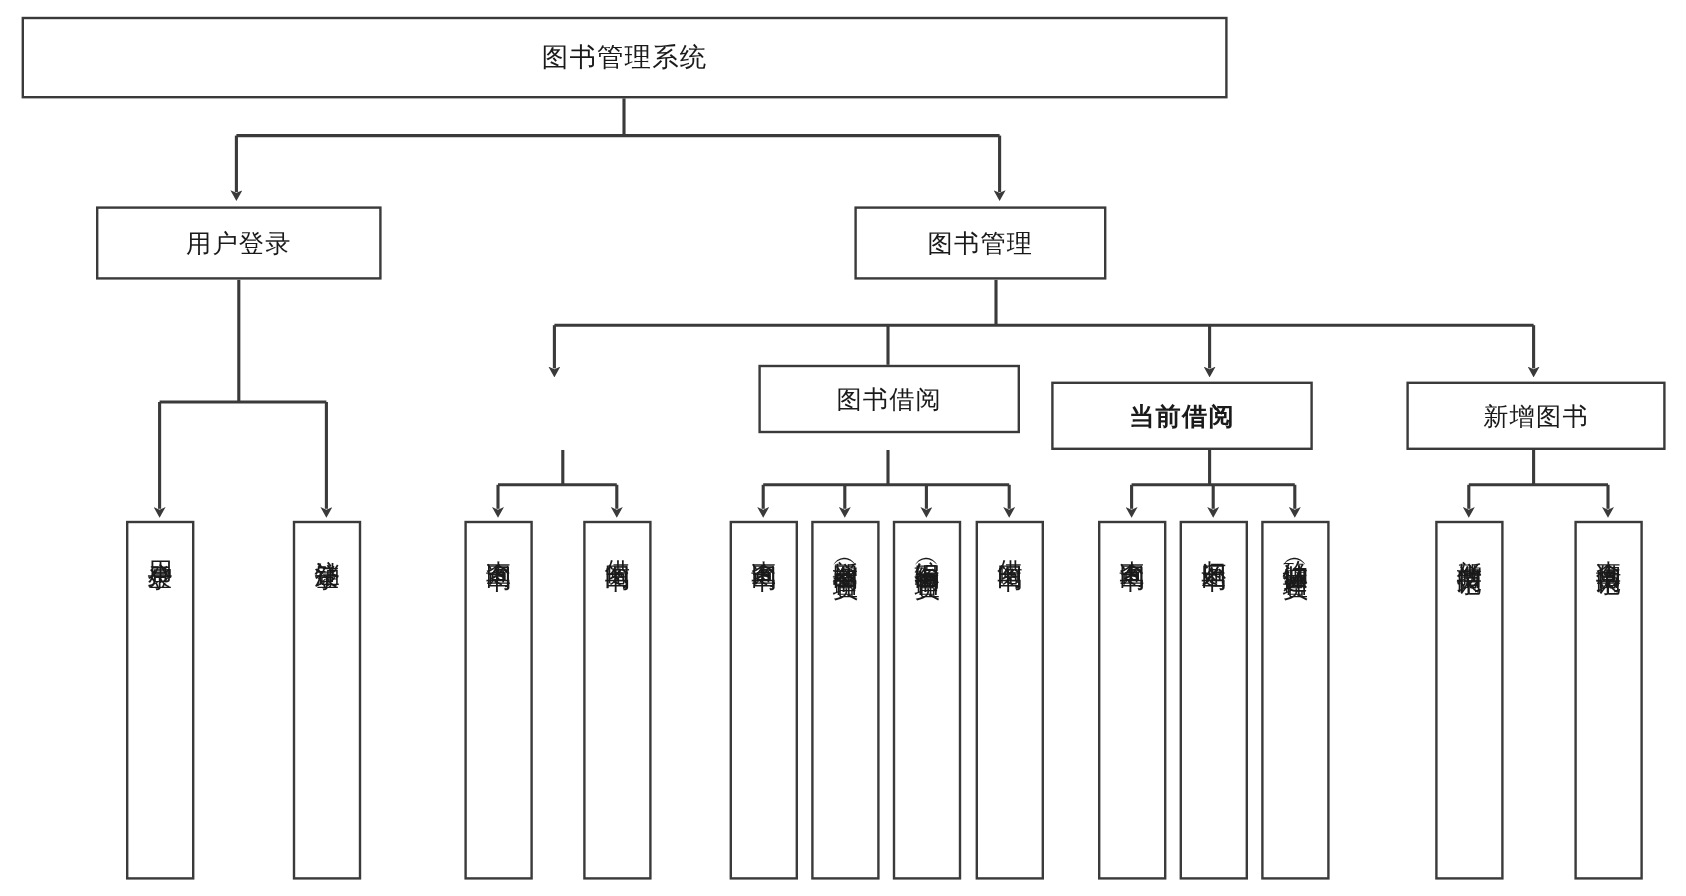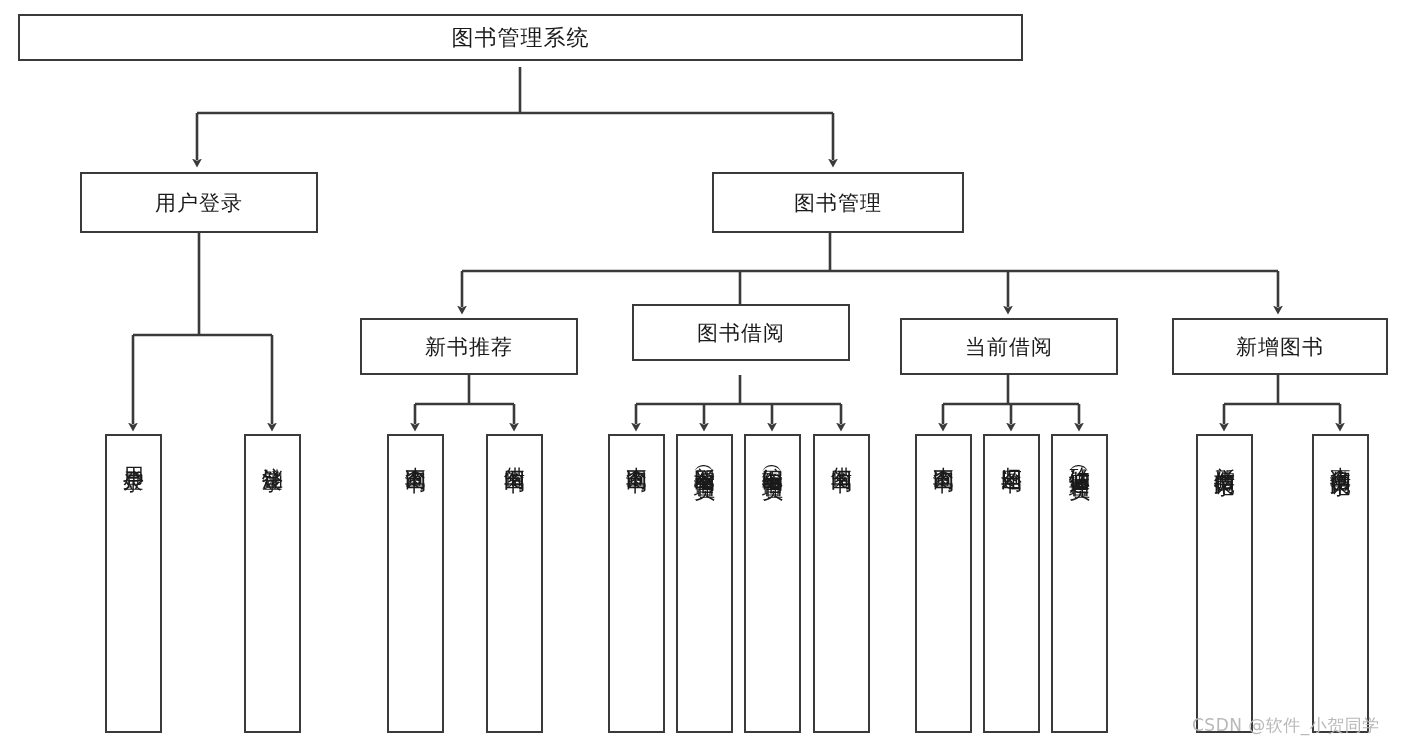--- a/index.html
+++ b/index.html
@@ -122,41 +122,38 @@
       <path d="M1079,404 L1079,424" marker-end="url(#arrowhead)"></path>
 
       <path d="M1278,375 L1278,404"></path>
       <path d="M1224,404 L1340,404"></path>
       <path d="M1224,404 L1224,424" marker-end="url(#arrowhead)"></path>
       <path d="M1340,404 L1340,424" marker-end="url(#arrowhead)"></path>
 
     </g>
   </svg>
 
-  <div class="node-box root-node" style="left:18px; top:14px; width:1005px; height:47px;align-items:center;">
+  <div class="node-box root-node" style="left:18px; top:14px; width:1005px; height:68px;align-items:center;">
     <span>图书管理系统</span>
   </div>
 
   <div class="node-box branch-node" style="left:80px; top:172px; width:238px; height:61px;">
     <span>用户登录</span>
   </div>
 
-  <div class="node-box branch-node" style="left:712px; top:172px; width:252px; height:61px;">
+  <div class="node-box branch-node" style="left:712px; top:172px; width:210px; height:61px;">
     <span>图书管理</span>
   </div>
 
-  <div class="node-box branch-node" style="left:360px; top:318px; width:218px; height:57px;">
-    <span>新书推荐</span>
-  </div>
 
   <div class="node-box branch-node" style="left:632px; top:304px; width:218px; height:57px;">
     <span>图书借阅</span>
   </div>
 
-  <div class="node-box branch-node" style="left:900px; top:318px; width:218px; height:57px;">
+  <div class="node-box branch-node" style="left:876px; top:318px; width:218px; height:57px;font-weight:bold;">
     <span>当前借阅</span>
   </div>
 
   <div class="node-box branch-node" style="left:1172px; top:318px; width:216px; height:57px;">
     <span>新增图书</span>
   </div>
 
   <div class="node-box leaf-node" style="left:105px; top:434px; width:57px; height:299px;">
     <span class="leaf-label">用户登录</span>
   </div>
@@ -202,15 +199,14 @@
   </div>
 
   <div class="node-box leaf-node" style="left:1196px; top:434px; width:57px; height:299px;">
     <span class="leaf-label">新增借阅记录</span>
   </div>
 
   <div class="node-box leaf-node" style="left:1312px; top:434px; width:57px; height:299px;">
     <span class="leaf-label">查询借阅记录</span>
   </div>
 
-  <div class="watermark">CSDN @软件_小贺同学</div>
 
 </div>
 
 </body></html>

